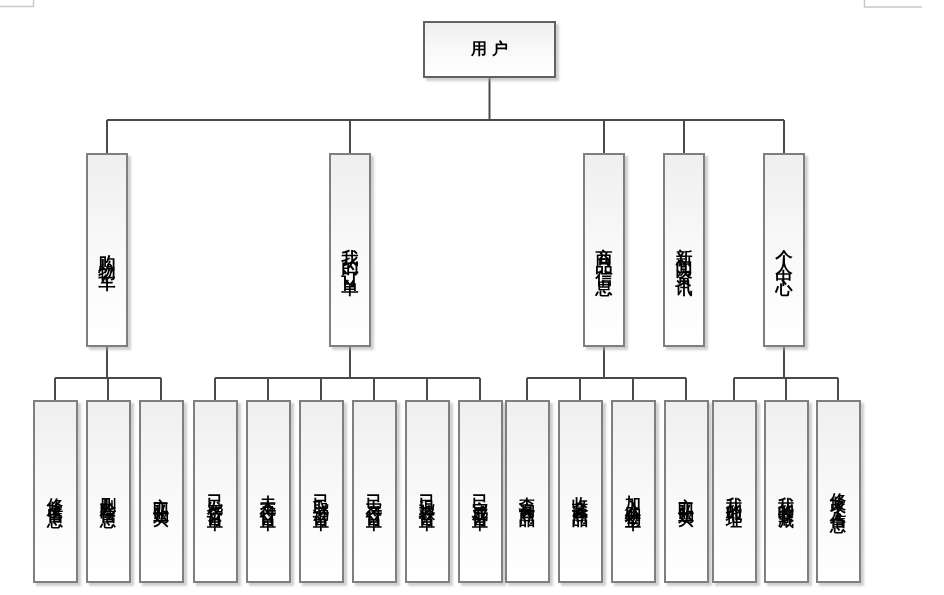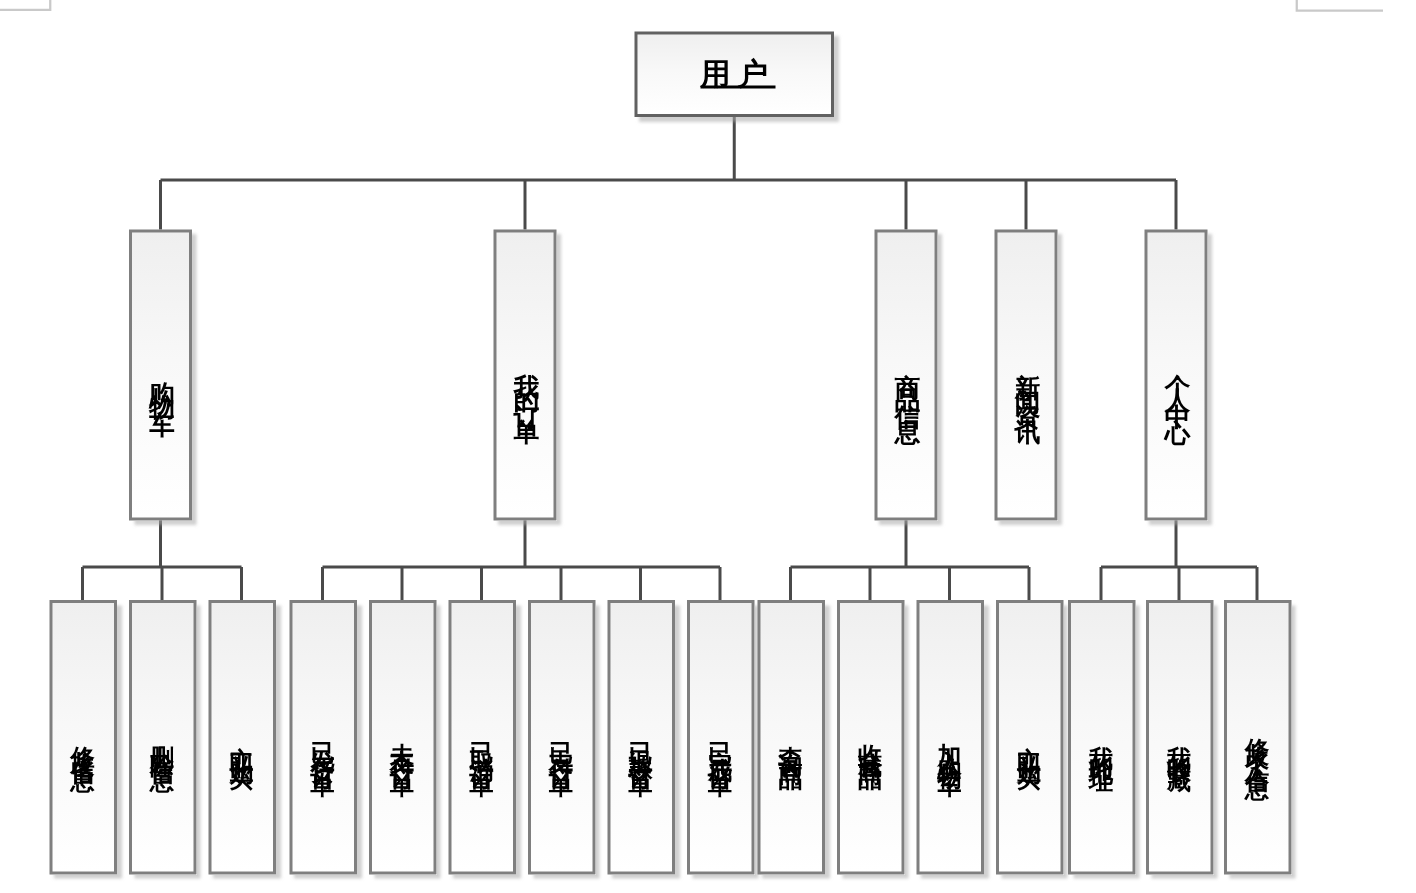--- a/index.html
+++ b/index.html
@@ -17,22 +17,21 @@
     border:2px solid #7f7f7f;
     background:linear-gradient(180deg,#efefef 0%,#f8f8f8 45%,#ffffff 100%);
     box-shadow:3px 3px 2px rgba(170,170,170,0.55);
     display:flex;align-items:center;justify-content:center;
     z-index:2;
     color:#000;
     font-weight:bold;
   }
   .root-node{
     border-color:#616161;
-    font-size:20px;
-    text-decoration:underline;
+    font-size:16px;
   }
   .root-node .htext{letter-spacing:5px;margin-right:-5px;}
   .vtext{
     writing-mode:vertical-lr;
     text-orientation:upright;
     font-weight:bold;
     line-height:1;
   }
   .branch-node .vtext{font-size:17px;letter-spacing:10px;margin-bottom:-10px;}
   .leaf-node  .vtext{font-size:16px;letter-spacing:5px;margin-bottom:-5px;}

